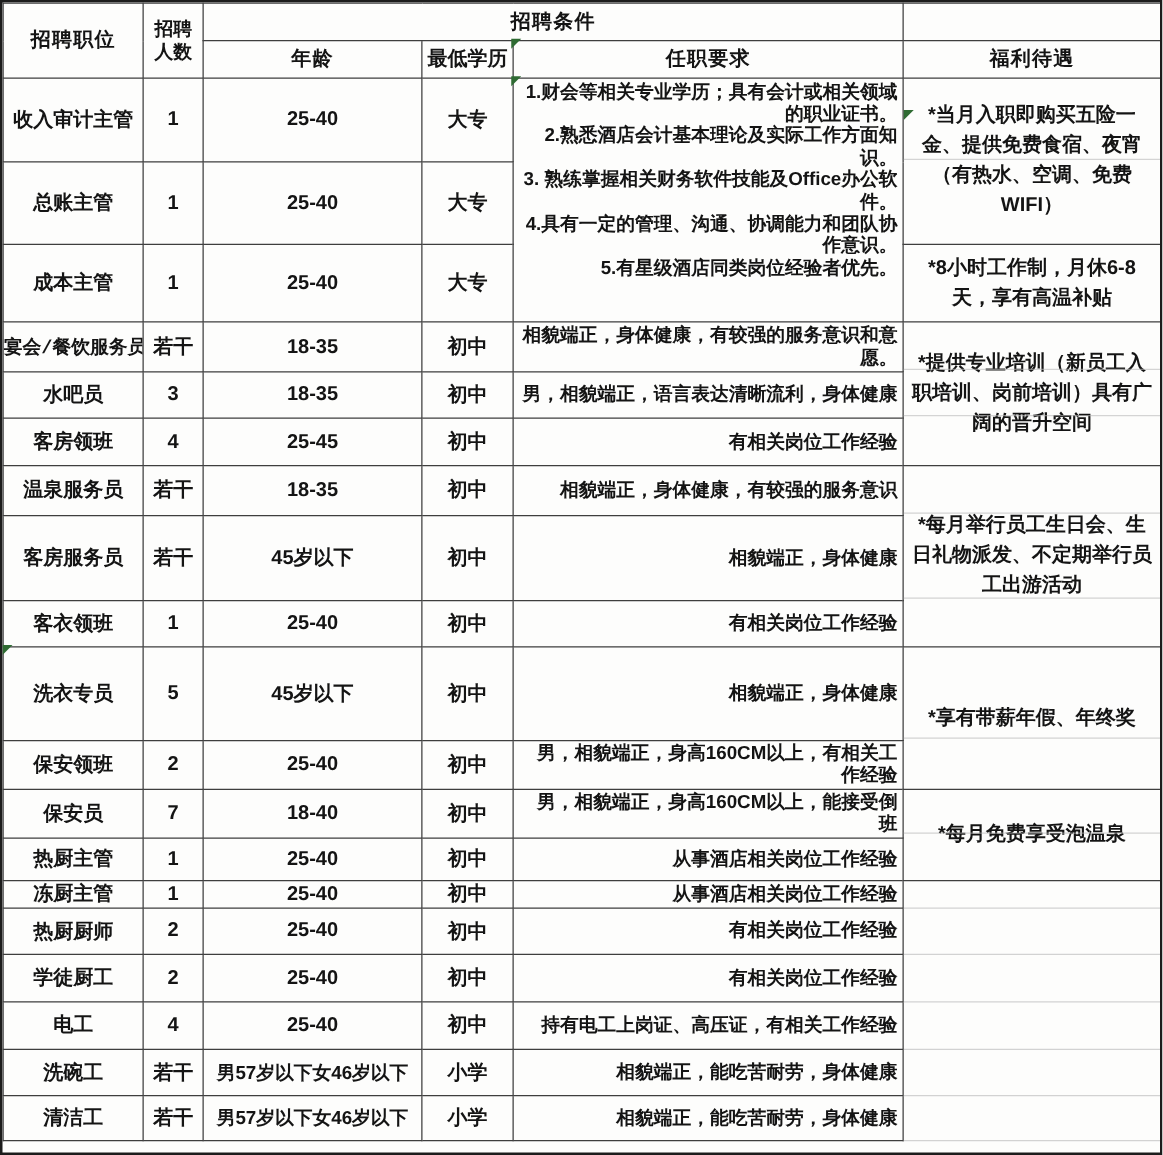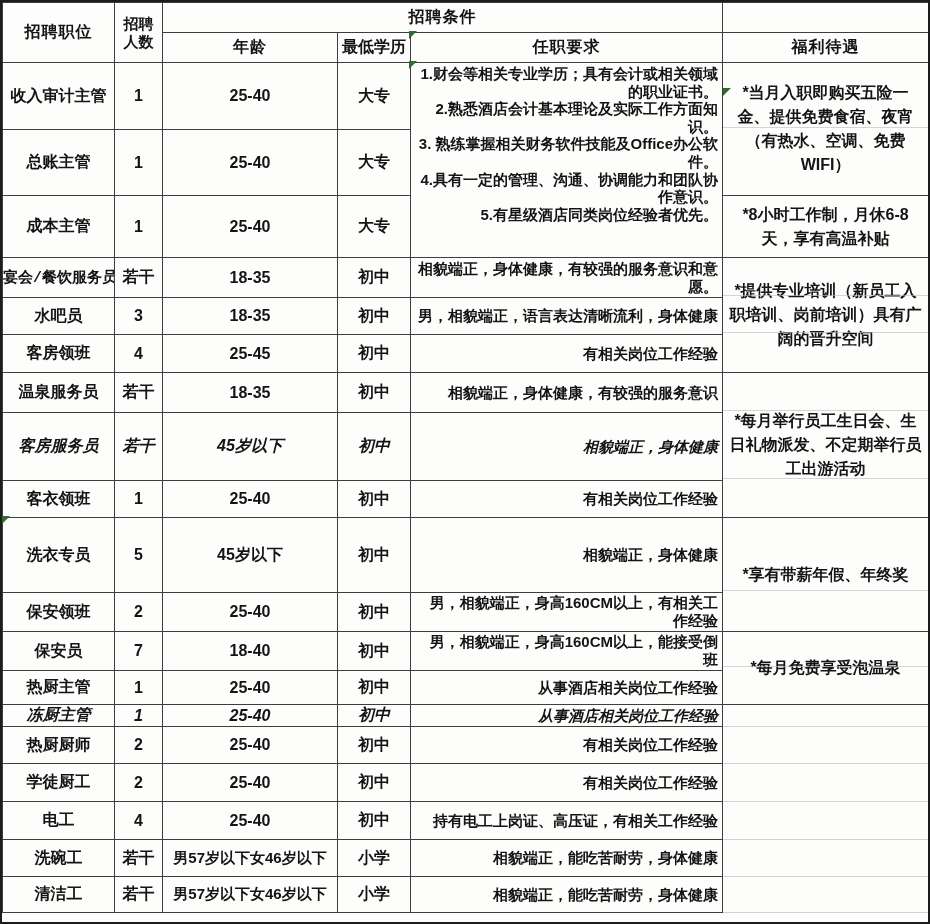--- a/index.html
+++ b/index.html
@@ -57,22 +57,22 @@
     padding: 0 6px;
     margin-top: 45px;
   }
   td.benefit-empty {
     border-top: 1px solid #d2d2d2;
     border-bottom: 1px solid #d2d2d2;
     border-left: 1px solid #3e3e3e;
   }
   tr.rh30 { height: 30px; } tr.rh67 { height: 67px; } tr.rh66 { height: 66px; }
   tr.rh62 { height: 62px; padding-left: 32px; } tr.rh40 { height: 40px; } tr.rh37 { height: 37px; }
-  tr.rh38 { height: 38px; } tr.rh68 { height: 68px; font-style: italic; } tr.rh75 { height: 75px; }
-  tr.rh34 { height: 34px; } tr.rh35 { height: 20px; font-style: italic; } tr.rh36 { height: 36px; }
+  tr.rh38 { height: 38px; } tr.rh68 { height: 68px; } tr.rh75 { height: 75px; }
+  tr.rh34 { height: 34px; } tr.rh35 { height: 20px; } tr.rh36 { height: 36px; }
   .faint-line {
     position: absolute;
     left: 721px;
     width: 205px;
     height: 1px;
     background: rgba(185,185,185,0.6);
     pointer-events: none;
   }
   .corner-mark {
     position: absolute;

